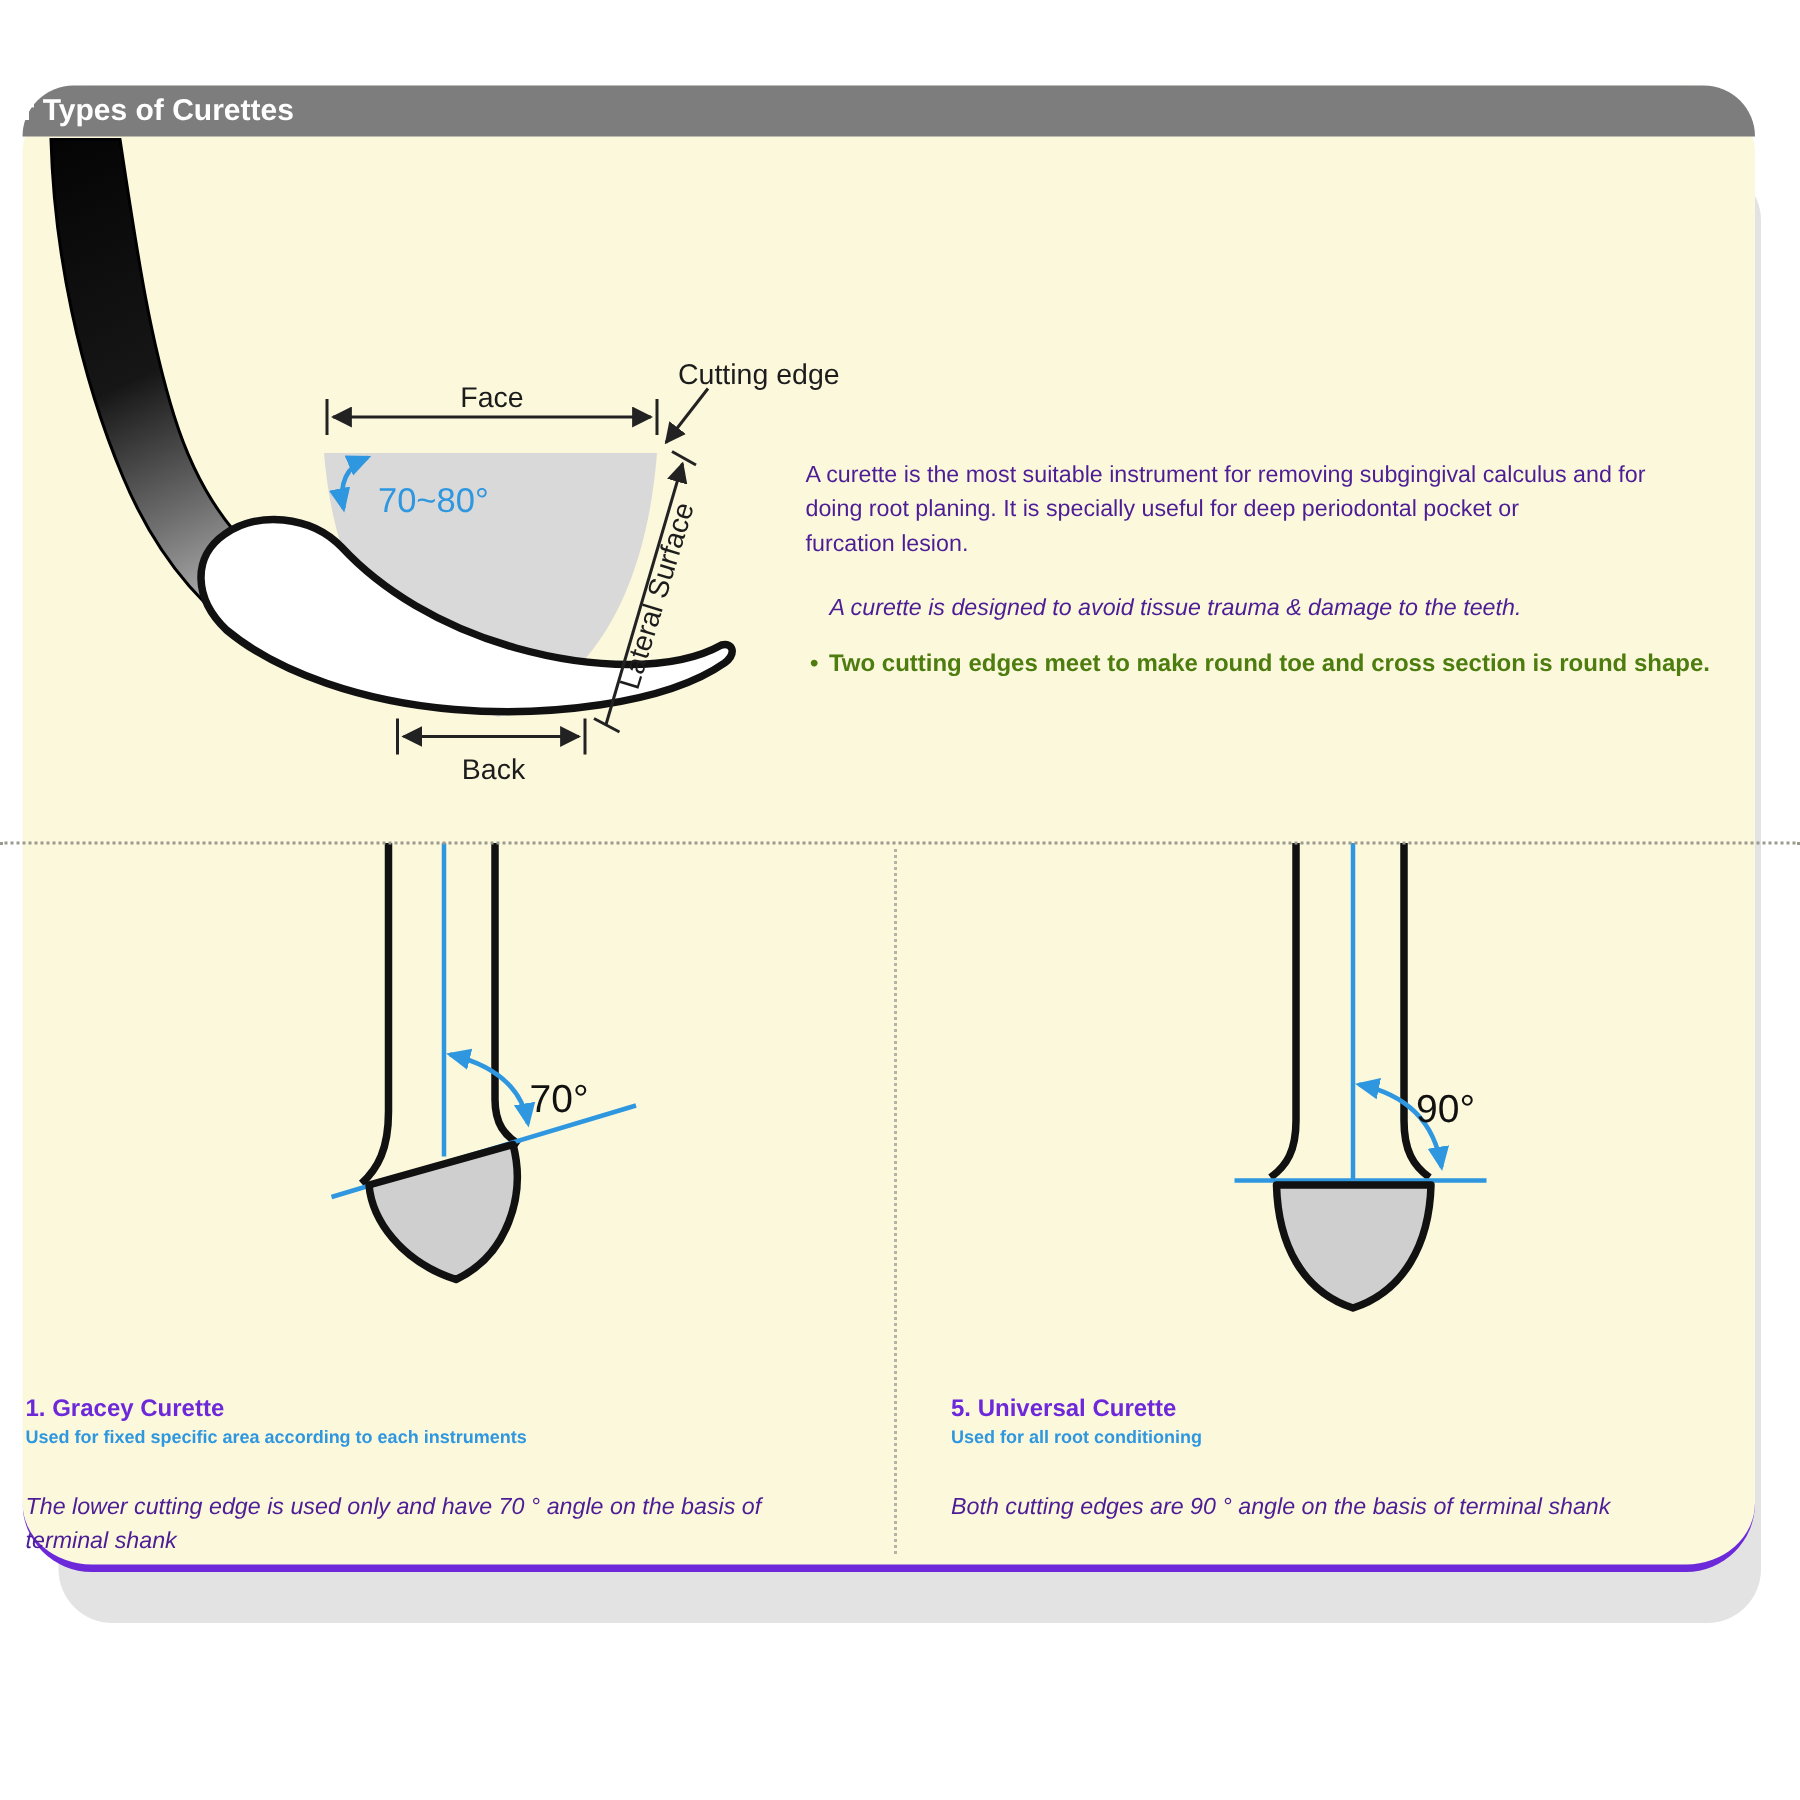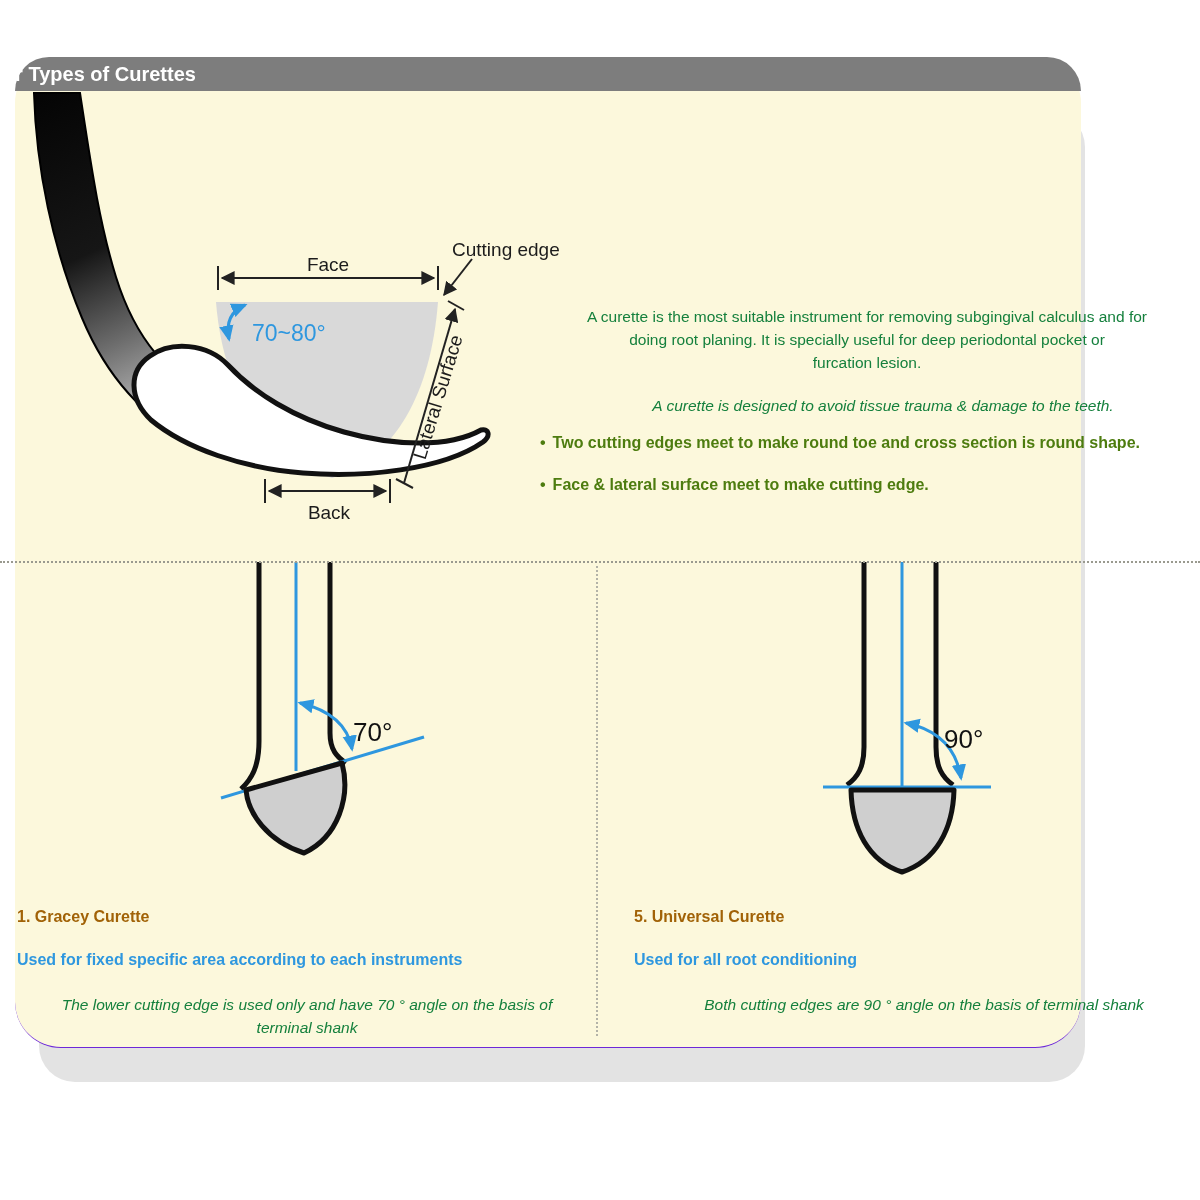--- a/index.html
+++ b/index.html
@@ -3,24 +3,24 @@
 <meta charset="utf-8">
 <style>
   html,body{margin:0;padding:0;background:#ffffff;}
   *{box-sizing:border-box;}
   .stage{
     position:relative;width:1200px;height:1200px;overflow:hidden;
     background:#ffffff;
     font-family:"Liberation Sans", sans-serif;
   }
   .card{
-    position:absolute;left:15px;top:57px;width:1066px;height:991px;
+    position:absolute;left:15px;top:57px;width:1155px;height:991px;
     background:#FCF8DC;
     border-radius:46px;
-    border-bottom:1px solid #6d28d9;
+    border-bottom:5px solid #6d28d9;
     box-shadow:14px 44px 0 -10px #e3e3e3;
     z-index:1;
   }
   .header-band{
     position:relative;height:34px;width:100%;
     background:#7D7D7D;
     border-radius:46px 46px 0 0;
   }
   .header-title{
     position:absolute;left:-11px;top:6px;
@@ -28,29 +28,29 @@
   }
   .art{position:absolute;left:0;top:0;width:1200px;height:1200px;z-index:2;pointer-events:none;}
   .h-divider{
     position:absolute;left:0;top:561px;width:1200px;height:0;
     border-top:2px dotted #9a9a8f;z-index:2;
   }
   .v-divider{
     position:absolute;left:596px;top:566px;width:0;height:470px;
     border-left:2px dotted #b3b3a8;z-index:2;
   }
-  .txt{position:absolute;z-index:3;color:#15803d;font-size:15.5px;line-height:23px;white-space:pre-line;text-align:center;}
+  .txt{position:absolute;z-index:3;color:#4c1d95;font-size:15.5px;line-height:23px;white-space:pre-line;}
   .intro-p1{left:537px;top:305px;width:660px;}
   .intro-p2{left:553px;top:394px;width:660px;font-style:italic;}
   .bullet{position:absolute;z-index:3;color:#4d7c0f;font-size:16px;font-weight:bold;white-space:nowrap;}
   .bullet .dot{margin-right:7px;}
   .bullet1{left:540px;top:434px;}
   .bullet2{left:540px;top:476px;}
-  .sec-title{position:absolute;z-index:3;color:#a16207;font-size:16px;font-weight:bold;white-space:nowrap;}
-  .sec-sub{position:absolute;z-index:3;color:#2E97DF;font-size:16px;font-weight:bold;white-space:nowrap;}
+  .sec-title{position:absolute;z-index:3;color:#6d28d9;font-size:16px;font-weight:bold;white-space:nowrap;margin-top:23px;}
+  .sec-sub{position:absolute;z-index:3;color:#2E97DF;font-size:12px;font-weight:bold;white-space:nowrap;}
   .sec-body{width:580px;font-style:italic;}
   .g-title{left:17px;top:908px;}
   .g-sub{left:17px;top:951px;}
   .g-body{left:17px;top:993px;}
   .u-title{left:634px;top:908px;}
   .u-sub{left:634px;top:951px;}
   .u-body{left:634px;top:993px;}
   svg text{font-family:"Liberation Sans", sans-serif;}
 </style>
 </head>
@@ -125,21 +125,20 @@
   </svg>
 
   <div class="h-divider"></div>
   <div class="v-divider"></div>
 
   <div class="txt intro-p1">A curette is the most suitable instrument for removing subgingival calculus and for
 doing root planing. It is specially useful for deep periodontal pocket or
 furcation lesion.</div>
   <div class="txt intro-p2">A curette is designed to avoid tissue trauma &amp; damage to the teeth.</div>
   <div class="bullet bullet1"><span class="dot">•</span><span>Two cutting edges meet to make round toe and cross section is round shape.</span></div>
-  <div class="bullet bullet2"><span class="dot">•</span><span>Face &amp; lateral surface meet to make cutting edge.</span></div>
 
   <div class="sec-title g-title">1. Gracey Curette</div>
   <div class="sec-sub g-sub">Used for fixed specific area according to each instruments</div>
   <div class="txt sec-body g-body">The lower cutting edge is used only and have 70 ° angle on the basis of
 terminal shank</div>
 
   <div class="sec-title u-title">5. Universal Curette</div>
   <div class="sec-sub u-sub">Used for all root conditioning</div>
   <div class="txt sec-body u-body">Both cutting edges are 90 ° angle on the basis of terminal shank</div>
 

